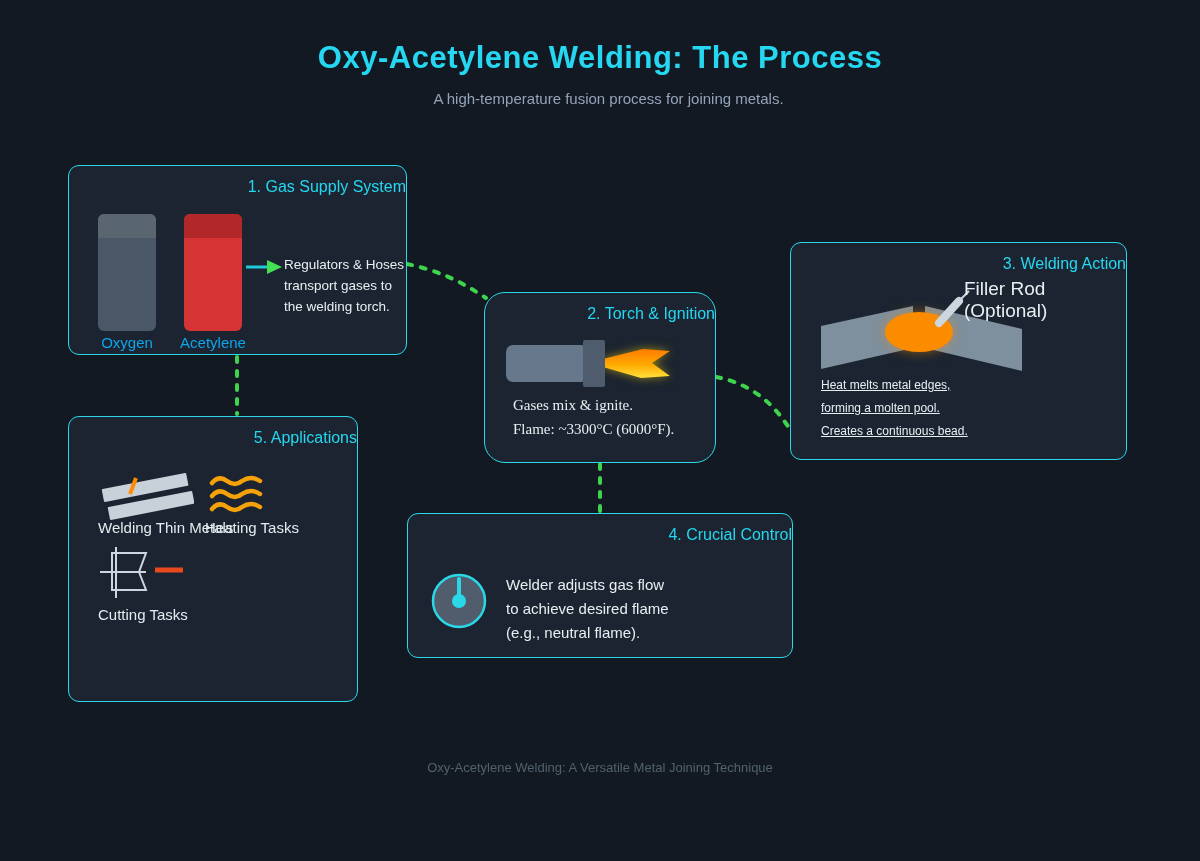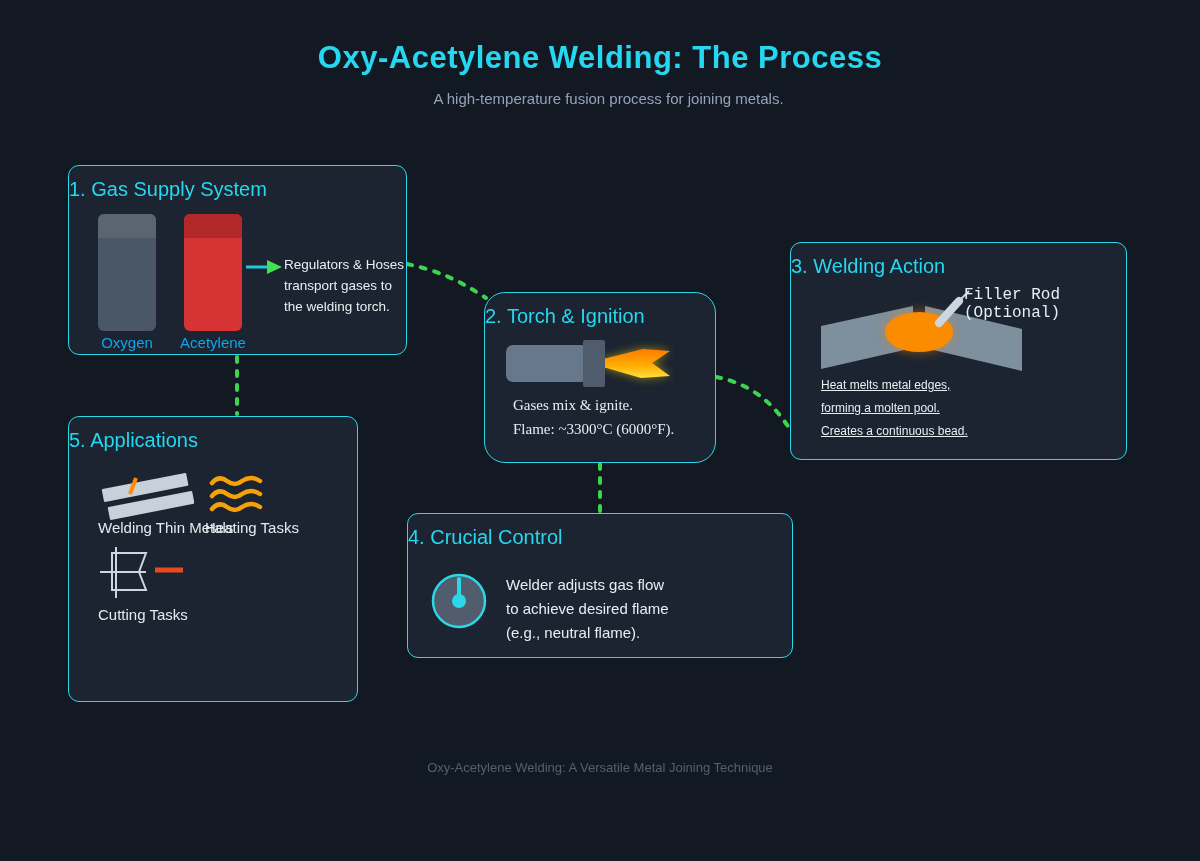--- a/index.html
+++ b/index.html
@@ -8,22 +8,22 @@
     background:#121923;font-family:"Liberation Sans",sans-serif;
   }
   .connectors{position:absolute;left:0;top:0;width:1200px;height:861px;pointer-events:none;}
   .hdr{position:absolute;left:0;top:40px;width:1200px;text-align:center;}
   .hdr h1{margin:0;font-size:31px;font-weight:bold;color:#25d7f0;letter-spacing:.5px;}
   .hdr p{margin:14px 0 0 17px;font-size:15px;color:#94a3b8;}
   .box{
     position:absolute;background:#1b2430;border:1.5px solid #2ad8e8;border-radius:11px;
     box-sizing:border-box;
   }
-  .box-title{position:absolute;left:0;top:12px;width:100%;text-align:left;
-    font-size:20px;color:#25d7f0;}
+  .box-title{position:absolute;left:0;top:12px;width:100%;text-align:right;
+    font-size:16px;color:#25d7f0;}
   .txt{position:absolute;color:#e9eef3;}
   .txt div{white-space:nowrap;}
   .cyl{position:absolute;border-radius:6px;overflow:hidden;}
   .cyl .cap{position:absolute;left:0;top:0;width:100%;height:24px;}
   .cyl-label{position:absolute;text-align:center;font-size:15px;color:#0ea5e9;}
   .icon-abs{position:absolute;}
   .app-label{position:absolute;font-size:15px;color:#e4eaef;white-space:nowrap;}
   .flame{filter:drop-shadow(0 0 5px rgba(255,214,0,0.55));}
   .pool{filter:drop-shadow(0 0 6px rgba(251,140,0,0.5));}
   .footer{position:absolute;left:0;top:760px;width:1200px;text-align:center;
@@ -98,21 +98,21 @@
     <div class="box-title">3. Welding Action</div>
 
     <svg class="icon-abs" style="left:0px;top:42px;" width="337" height="130" viewBox="0 0 337 130">
       <polygon points="30,41 122,21 122,63 30,84" fill="#7e8f9d"></polygon>
       <polygon points="134,21 231,44 231,86 134,63" fill="#7e8f9d"></polygon>
       <ellipse class="pool" cx="128" cy="47" rx="34" ry="20" fill="#fb8c00"></ellipse>
       <line x1="148" y1="38" x2="168" y2="16" stroke="#ccd6de" stroke-width="8" stroke-linecap="round"></line>
       <line x1="166" y1="18" x2="178" y2="6" stroke="#ccd6de" stroke-width="2"></line>
     </svg>
 
-    <div class="txt" style="left:173px;top:43px;font-size:16px;font-family:Liberation Mono, monospace;">Filler Rod (Optional)</div>
+    <div class="txt" style="left:173px;top:35px;font-size:19px;">Filler Rod (Optional)</div>
 
     <div class="txt" style="left:30px;top:131px;font-size:12px;line-height:23px;text-decoration:underline;">
       <div>Heat melts metal edges,</div>
       <div>forming a molten pool.</div>
       <div>Creates a continuous bead.</div>
     </div>
   </div>
 
   <div class="box" style="left:407px;top:513px;width:386px;height:145px;">
     <div class="box-title">4. Crucial Control</div>

